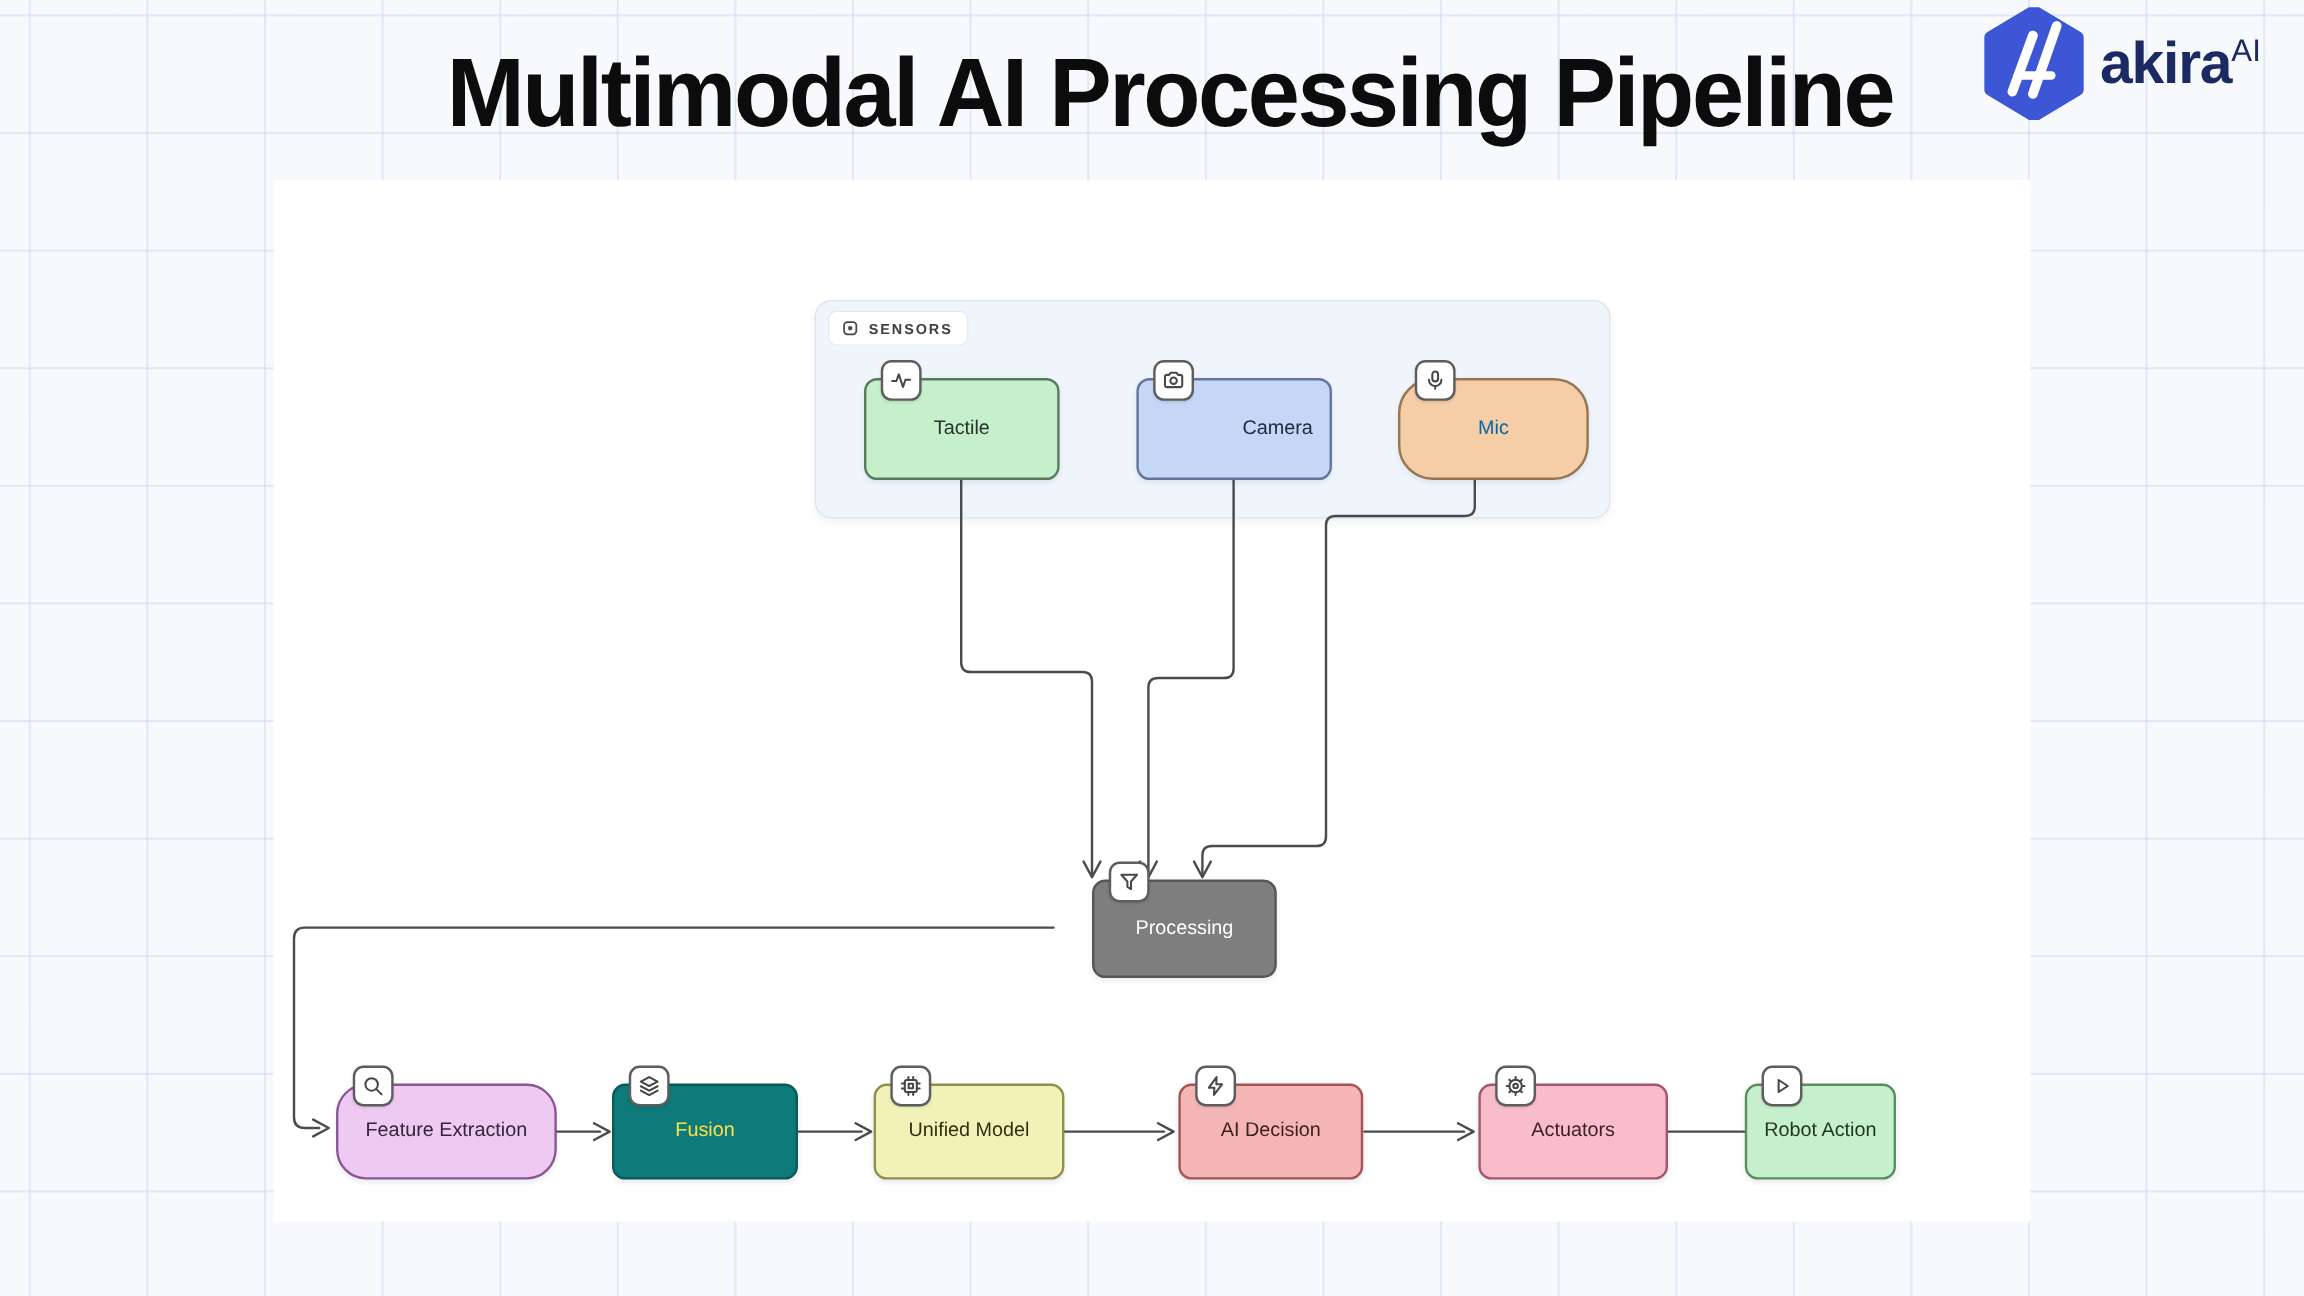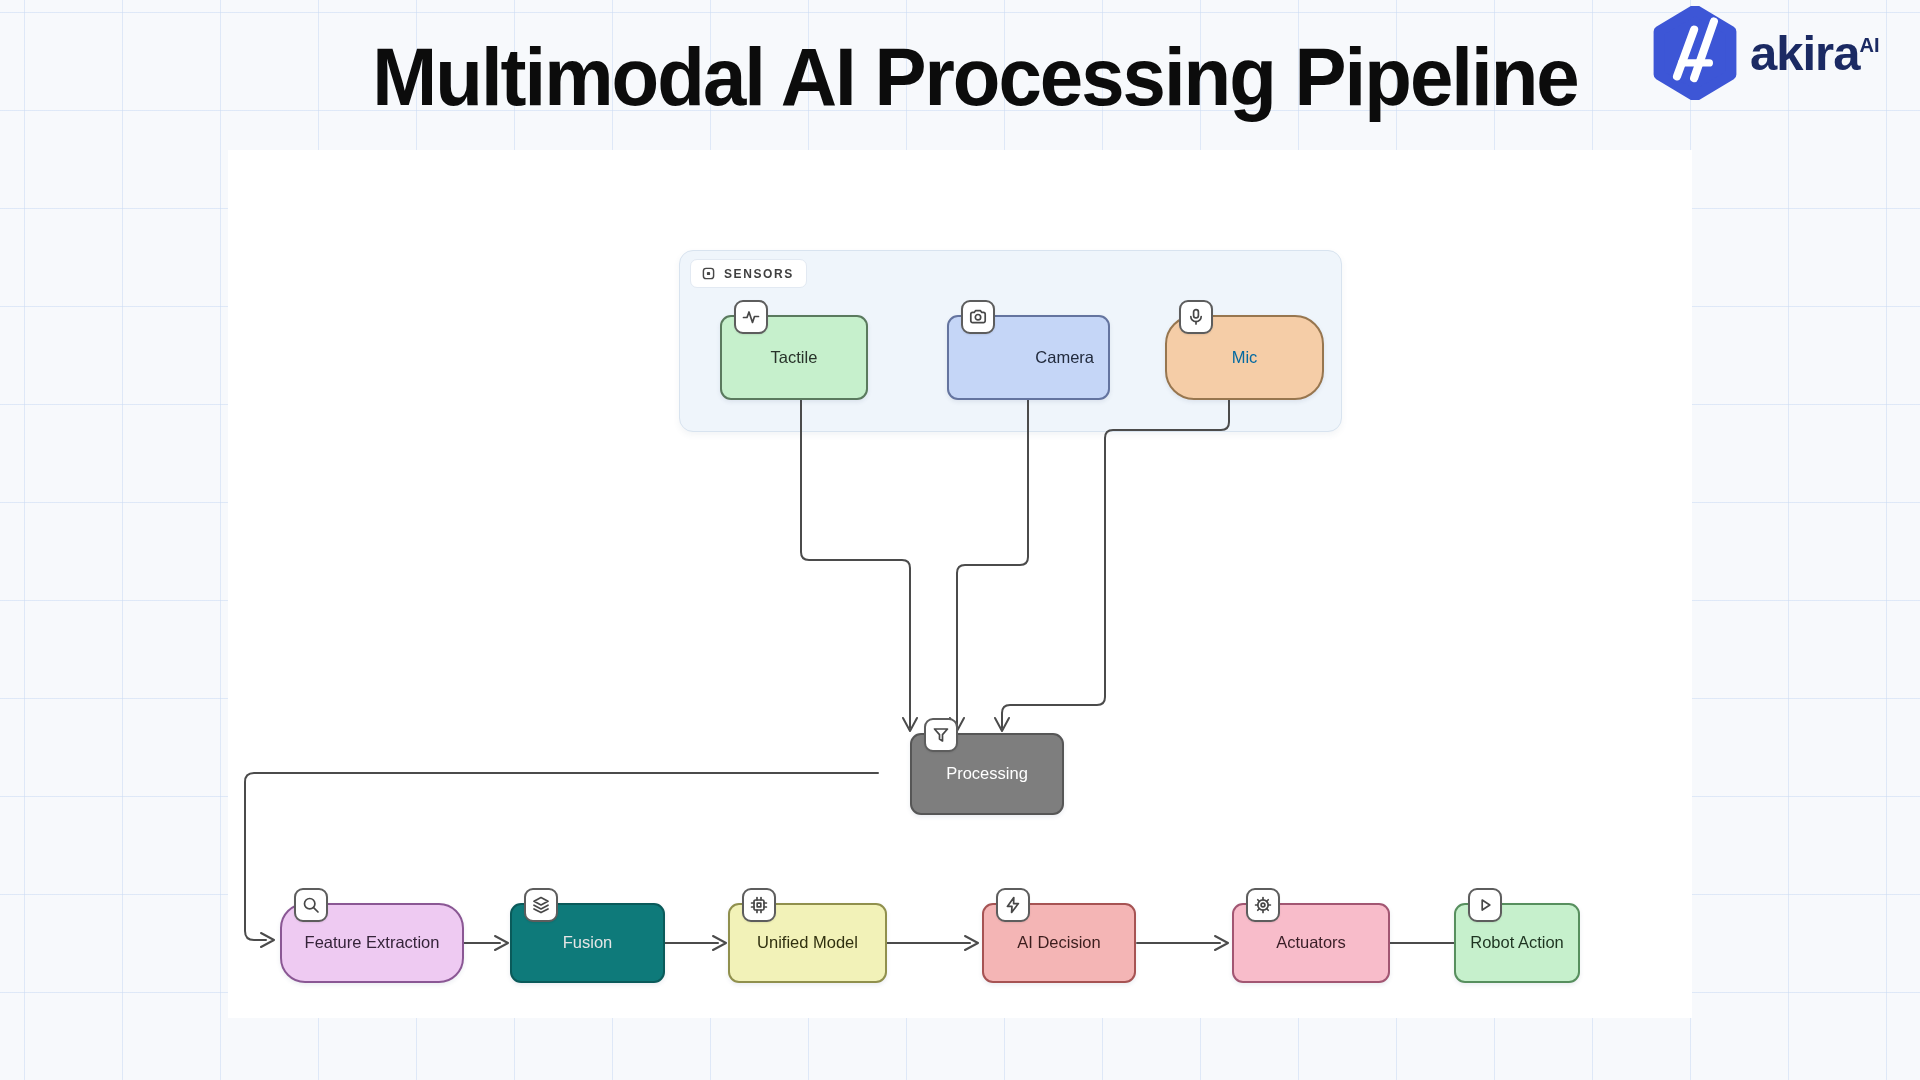--- a/index.html
+++ b/index.html
@@ -15,21 +15,21 @@
   }
   .white-panel{position:absolute;left:228px;top:150px;width:1464px;height:868px;background:#ffffff;}
   .page-title{
     position:absolute;left:250px;top:30px;width:1450px;margin:0;
     text-align:center;font-size:78px;font-weight:700;letter-spacing:-2px;
     color:#0c0c0c;transform:scaleY(1.04);transform-origin:top center;white-space:nowrap;
   }
   .logo{position:absolute;left:1650px;top:6px;display:flex;align-items:center;gap:10px;}
   .logo .hex{display:block;}
   .logo .word{font-size:49px;font-weight:700;color:#1b2a63;letter-spacing:-1px;line-height:1;}
-  .logo .sup{font-size:20px;font-weight:700;color:#1b2a63;vertical-align:18px;letter-spacing:0;}
+  .logo .sup{font-size:26px;font-weight:400;color:#1b2a63;vertical-align:18px;letter-spacing:0;}
   .sensors-group{
     position:absolute;left:679px;top:250px;width:661px;height:180px;
     background:#eff5fb;border:1.5px solid #d8e3ef;border-radius:14px;
     box-shadow:0 3px 6px rgba(70,95,130,.07);
   }
   .group-chip{
     position:absolute;left:10px;top:8px;display:flex;align-items:center;gap:7px;
     background:#ffffff;border:1.5px solid #e2e9f2;border-radius:7px;padding:5px 12px 5px 9px;
     color:#59616c;
   }
@@ -113,21 +113,21 @@
       <path d="M1137 943 L1220 943"></path>
       <polyline points="1215,936 1228,943 1215,950"></polyline>
     </g>
     <g>
       <path d="M1390 943 L1510 943"></path>
       <polyline points="1505,936 1518,943 1505,950"></polyline>
     </g>
   </svg>
 
   <div id="node-layer">
-      <div class="node" style="left: 720px; top: 315px; width: 148px; height: 85px; background: rgb(198, 240, 204); border-color: rgb(90, 122, 94); color: rgb(40, 51, 42);">
+      <div class="node" style="left: 720px; top: 315px; width: 163px; height: 85px; background: rgb(198, 240, 204); border-color: rgb(90, 122, 94); color: rgb(40, 51, 42);">
         <span class="badge">
           <svg width="20" height="20" viewBox="0 0 20 20" fill="none" stroke="#474747" stroke-width="1.7" stroke-linecap="round" stroke-linejoin="round">
             <polyline points="2.5 10.5, 6 10.5, 8 5, 11.5 15.5, 13.5 9.5, 17.5 9.5"></polyline>
           </svg>
         </span>
         <span class="node-label">Tactile</span>
       </div>
       <div class="node" style="left: 947px; top: 315px; width: 163px; height: 85px; background: rgb(197, 214, 247); border-color: rgb(100, 116, 159); color: rgb(34, 43, 61); justify-content: flex-end;">
         <span class="badge">
           <svg width="20" height="20" viewBox="0 0 20 20" fill="none" stroke="#474747" stroke-width="1.7" stroke-linecap="round" stroke-linejoin="round">
@@ -157,21 +157,21 @@
       </div>
       <div class="node" style="left: 280px; top: 903px; width: 184px; height: 80px; background: rgb(238, 202, 242); border-color: rgb(138, 87, 148); color: rgb(53, 36, 58); border-radius: 25px;">
         <span class="badge">
           <svg width="20" height="20" viewBox="0 0 20 20" fill="none" stroke="#474747" stroke-width="1.7" stroke-linecap="round" stroke-linejoin="round">
             <circle cx="8.7" cy="8.7" r="5.2"></circle>
             <line x1="12.6" y1="12.6" x2="17" y2="17"></line>
           </svg>
         </span>
         <span class="node-label">Feature Extraction</span>
       </div>
-      <div class="node" style="left: 510px; top: 903px; width: 155px; height: 80px; background: rgb(14, 122, 122); border-color: rgb(10, 90, 90); color: #e5e5e5;">
+      <div class="node" style="left: 510px; top: 903px; width: 155px; height: 80px; background: rgb(14, 122, 122); border-color: rgb(10, 90, 90); color: #fde047;">
         <span class="badge">
           <svg width="20" height="20" viewBox="0 0 20 20" fill="none" stroke="#474747" stroke-width="1.7" stroke-linecap="round" stroke-linejoin="round">
             <polygon points="10 2.6, 17 6.3, 10 10, 3 6.3"></polygon>
             <polyline points="3 10.2, 10 13.9, 17 10.2"></polyline>
             <polyline points="3 13.9, 10 17.6, 17 13.9"></polyline>
           </svg>
         </span>
         <span class="node-label">Fusion</span>
       </div>
       <div class="node" style="left: 728px; top: 903px; width: 159px; height: 80px; background: rgb(242, 242, 184); border-color: rgb(144, 144, 77); color: rgb(48, 48, 15); align-items: center;">

